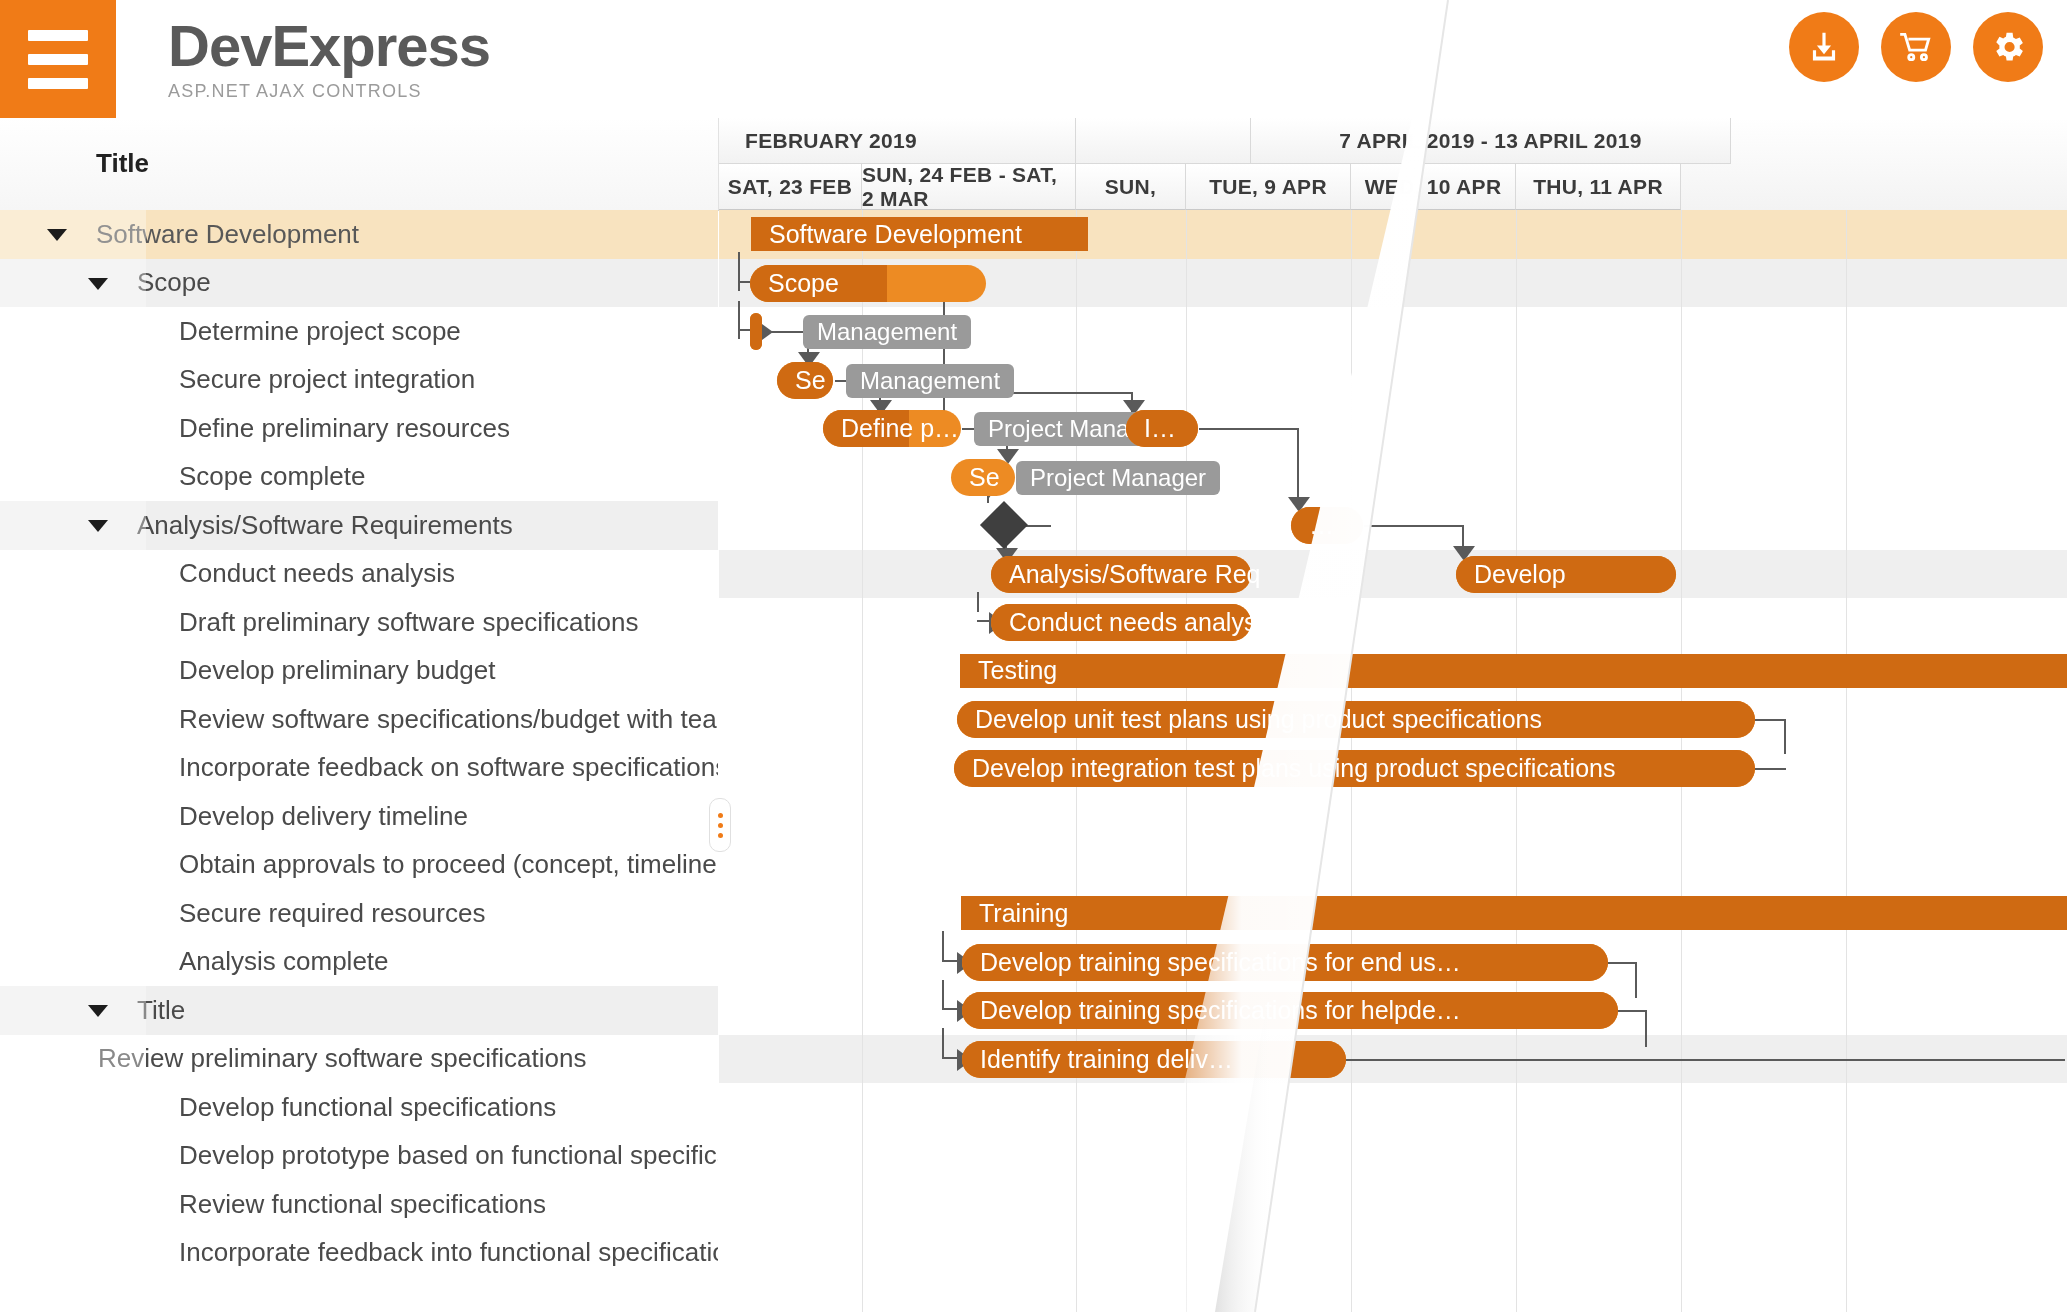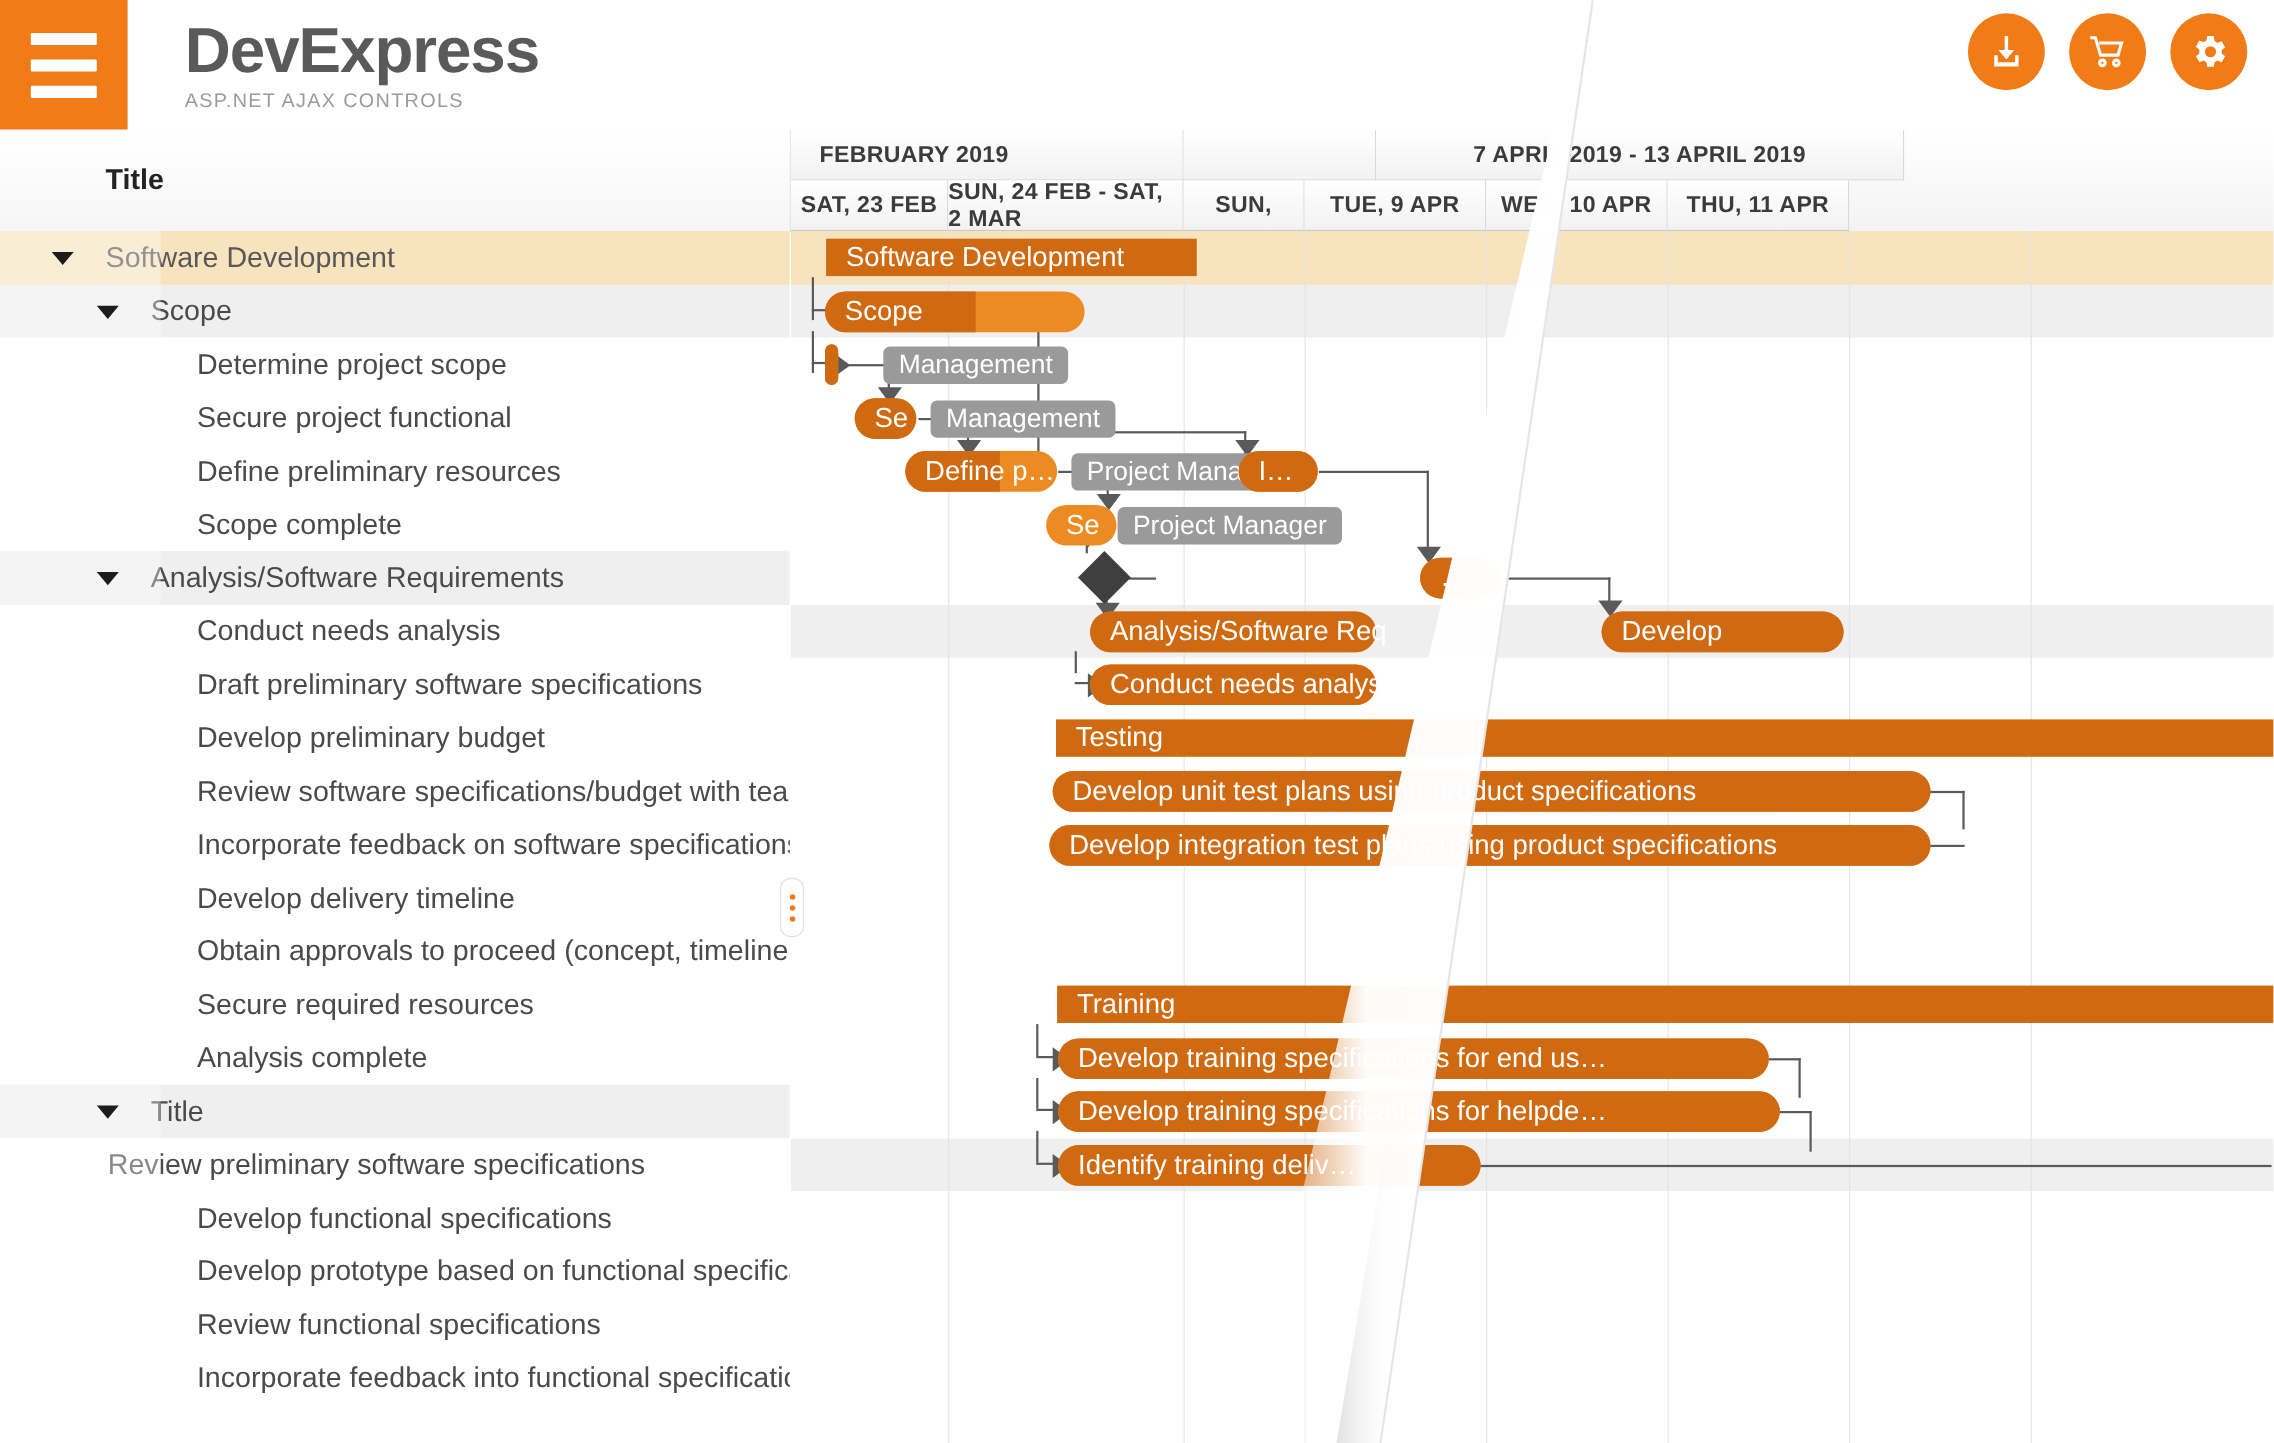--- a/index.html
+++ b/index.html
@@ -169,21 +169,21 @@
         <div class="tw"></div>
         <div class="arrow" style="left: 88px; top: 19px;"></div>
         <div class="tlabel" style="margin-left: 137px;">Scope</div>
       </div>
       <div class="trow lvl2">
         <div class="tw"></div>
         <div class="tlabel" style="margin-left: 179px;">Determine project scope</div>
       </div>
       <div class="trow lvl2">
         <div class="tw"></div>
-        <div class="tlabel" style="margin-left: 179px;">Secure project functional</div>
+        <div class="tlabel" style="margin-left: 179px;">Secure project integration</div>
       </div>
       <div class="trow lvl2">
         <div class="tw"></div>
         <div class="tlabel" style="margin-left: 179px;">Define preliminary resources</div>
       </div>
       <div class="trow lvl2">
         <div class="tw"></div>
         <div class="tlabel" style="margin-left: 179px;">Scope complete</div>
       </div>
       <div class="trow lvl1">

